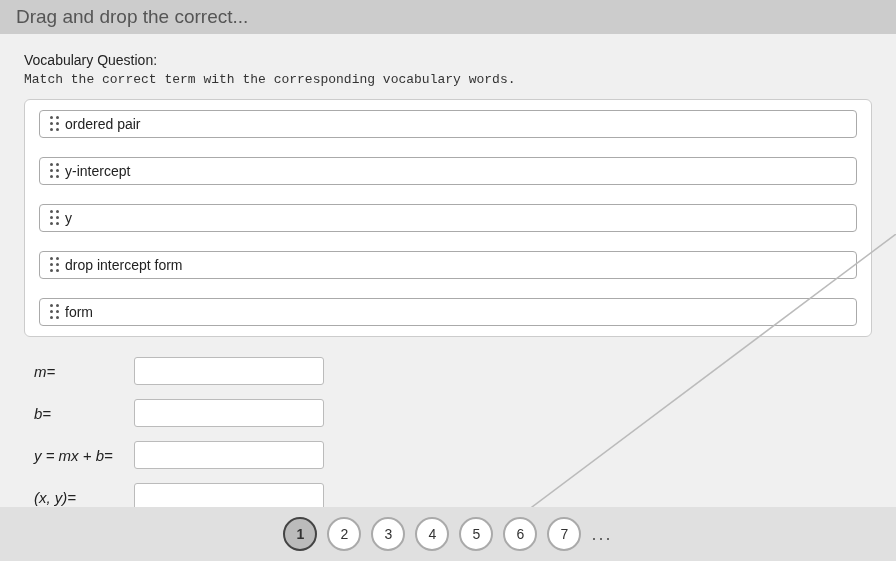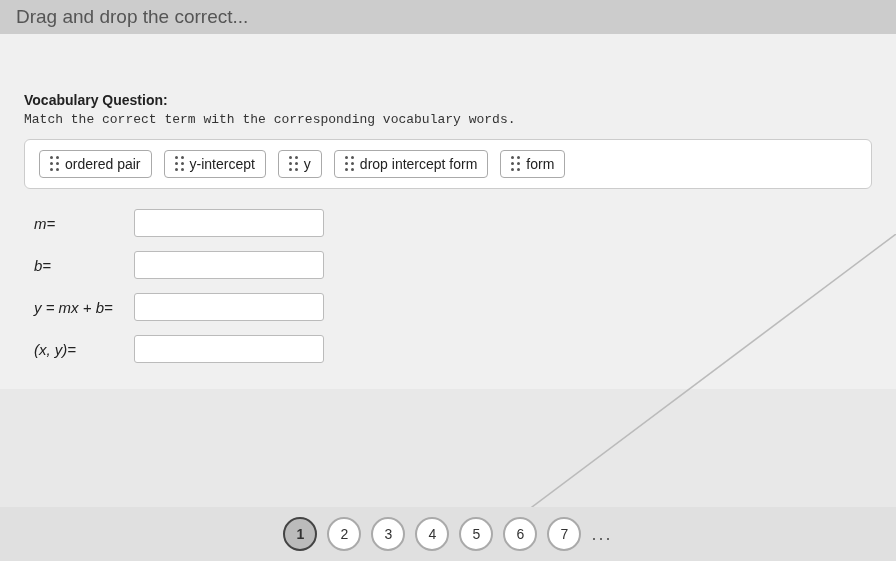--- a/index.html
+++ b/index.html
@@ -19,42 +19,42 @@
       font-size: 19px;
       color: #555;
     }
 
     .main-content {
       background: #f0f0f0;
       padding: 18px 24px 12px 24px;
     }
 
     .vocab-label {
-      font-weight: bold;
+      font-weight: normal;
       font-size: 14px;
       margin-bottom: 4px;
-      margin-top: 40px;
     }
 
     .vocab-subtitle {
       font-size: 13px;
       margin-bottom: 12px;
       color: #333;
       font-family: Liberation Mono, monospace;
     }
 
     .drag-container {
       background: #fff;
       border: 1px solid #ccc;
       border-radius: 6px;
       padding: 10px 14px;
       display: flex;
       flex-wrap: wrap;
-      gap: 12px;
+      gap: 19px;
       margin-bottom: 20px;
+      flex-direction: column;
     }
 
     .drag-chip {
       display: flex;
       align-items: center;
       gap: 5px;
       border: 1px solid #aaa;
       border-radius: 4px;
       padding: 5px 10px;
       background: #fff;

